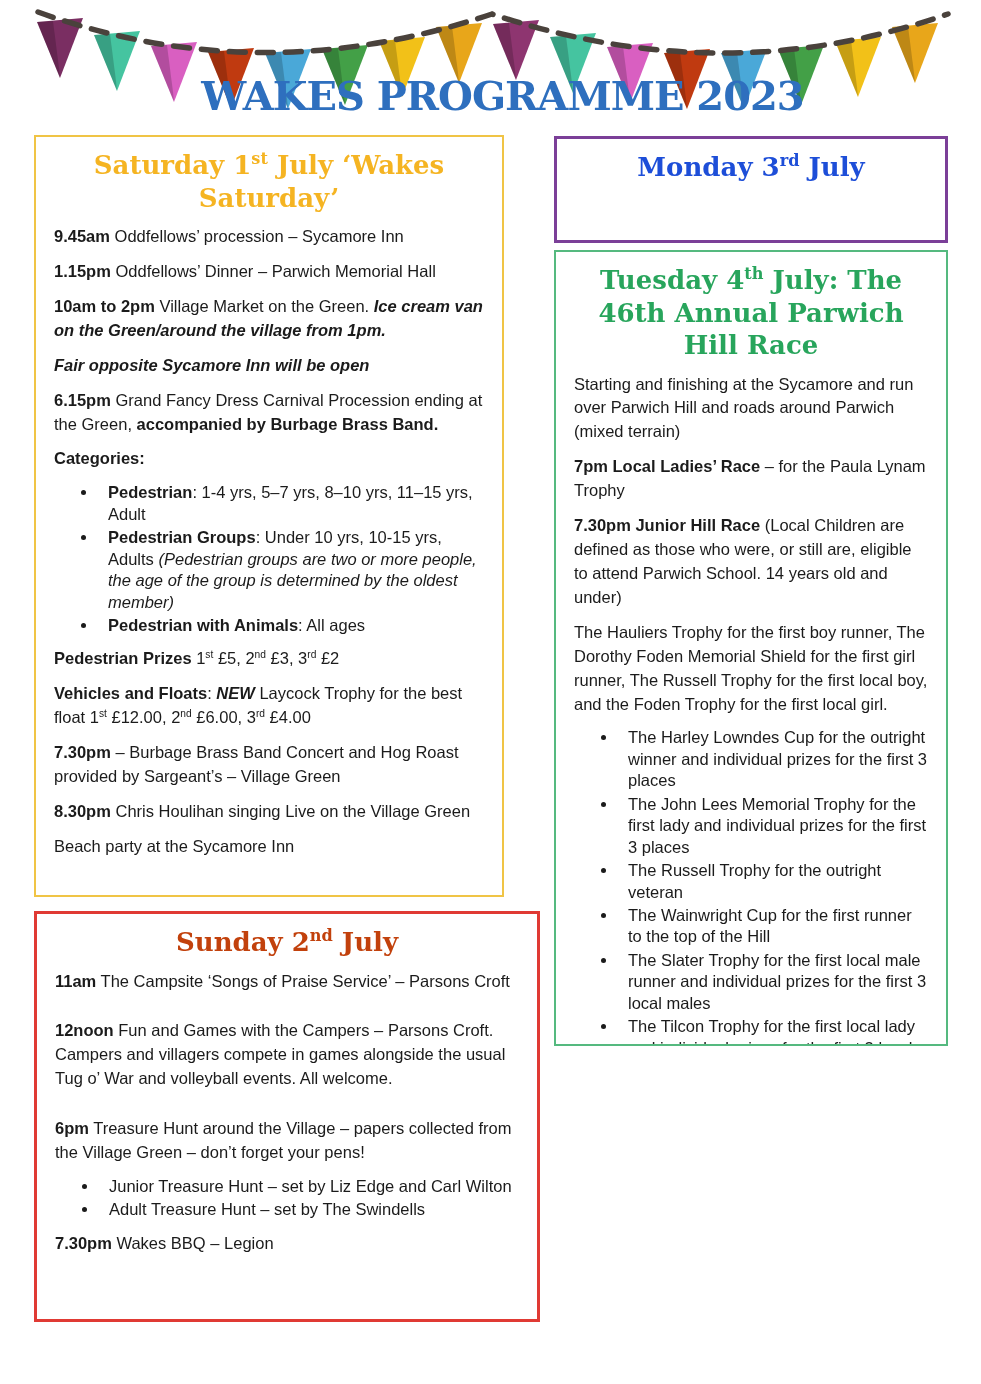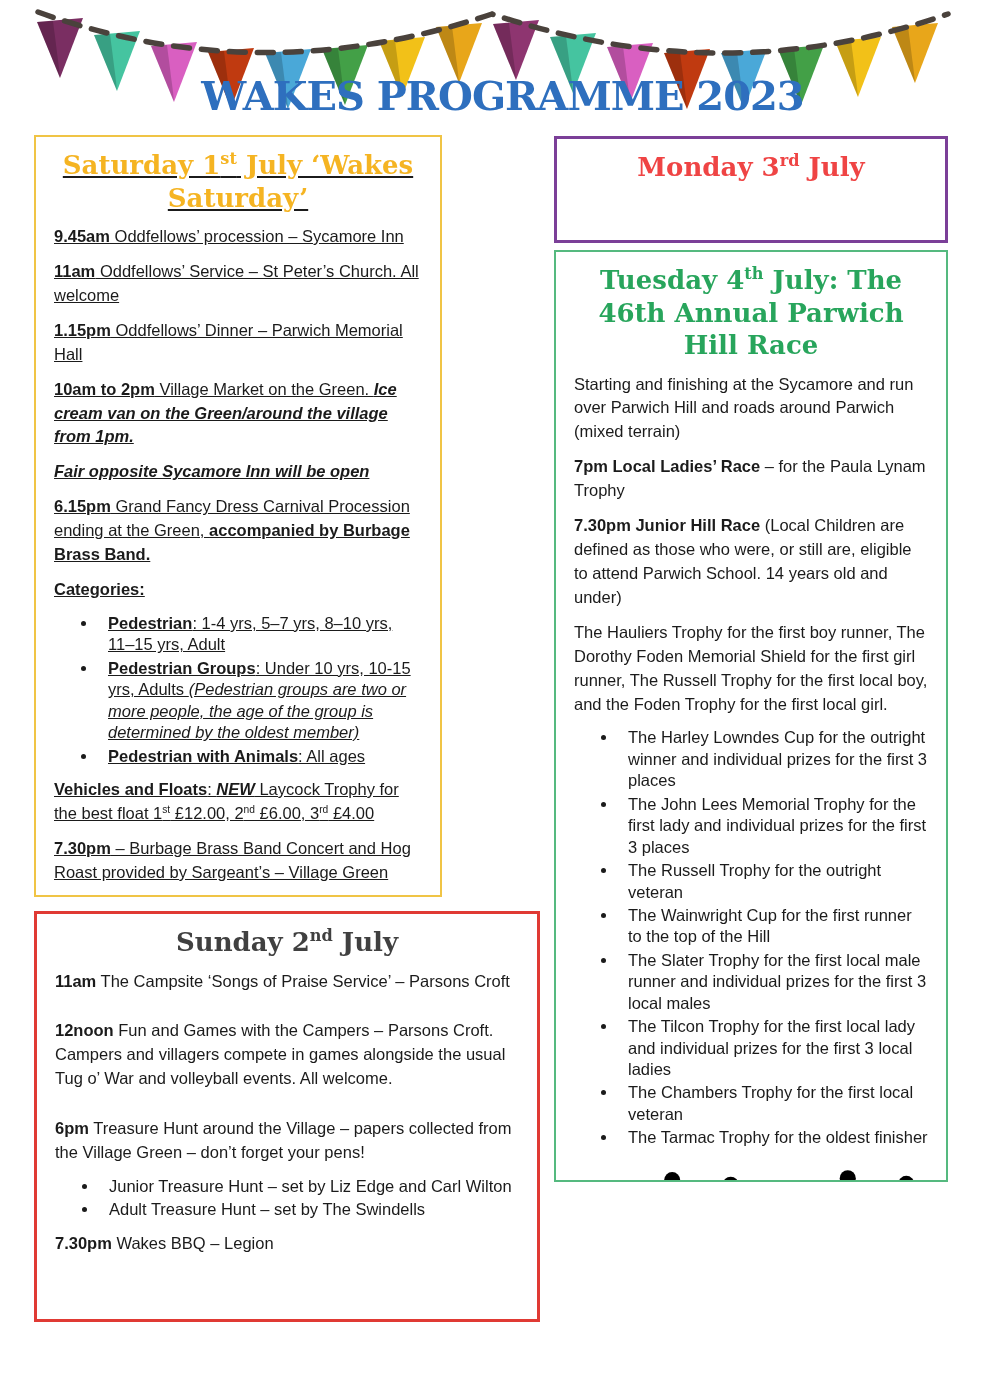--- a/index.html
+++ b/index.html
@@ -25,24 +25,24 @@
     text-align:center;font-size:26px;line-height:1.25;margin:8px 0 10px 0;
   }
   .event-box p{margin:11px 0;}
   .event-box ul{margin:10px 0;padding-left:44px;}
   .event-box li{padding-left:10px;line-height:1.3;margin:2px 0;}
   .seg-b{font-weight:bold;}
   .seg-i{font-style:italic;}
   .seg-bi{font-weight:bold;font-style:italic;}
   sup{font-size:62%;line-height:0;}
   .gap{margin-top:26px !important;}
-  #box-saturday{left:34px;top:135px;width:408px;height:762px;text-decoration:underline;}
+  #box-saturday{left:34px;top:135px;width:470px;height:762px;}
   #box-sunday  {left:34px;top:911px;width:506px;height:411px;border-width:3px;}
   #box-monday  {left:554px;top:136px;width:394px;height:107px;border-width:3px;}
-  #box-tuesday {left:554px;top:250px;width:394px;height:932px;}
+  #box-tuesday {left:554px;top:250px;width:394px;height:796px;}
   #runners{display:block;width:100%;height:112px;margin-top:10px;}
 </style>
 </head>
 <body>
 
 <div id="page">
 
   <svg id="bunting" viewBox="0 0 981 118" xmlns="http://www.w3.org/2000/svg">
     <g id="flag-layer">
         <polygon points="37,22 83,18 60,78" fill="#7a2e62"></polygon>
@@ -80,54 +80,54 @@
       </g>
     <path id="bunting-line" d="M 38,12 Q 260,92 492,14 Q 725,92 948,14" fill="none" stroke-width="5.5" stroke-linecap="round" stroke-dasharray="16 12" stroke="#4a423c"></path>
   </svg>
 
   <div id="page-title" style="color: rgb(46, 111, 190);">WAKES PROGRAMME 2023</div>
 
   <div id="box-saturday" class="event-box" style="border-color: rgb(240, 196, 69);">
     <h2 style="color: rgb(245, 180, 34);"><span>Saturday 1</span><sup>st</sup><span> July ‘Wakes Saturday’</span></h2>
     <div class="box-body">
         <p><span class="seg-b">9.45am</span><span> Oddfellows’ procession – Sycamore Inn</span></p>
-        <p><span class="seg-b">11am</span><span> Oddfellows’ Service – St Peter’s Church. All welcome</span></p>
         <p><span class="seg-b">1.15pm</span><span> Oddfellows’ Dinner – Parwich Memorial Hall</span></p>
         <p><span class="seg-b">10am to 2pm</span><span> Village Market on the Green. </span><span class="seg-bi">Ice cream van on the Green/around the village from 1pm.</span></p>
         <p><span class="seg-bi">Fair opposite Sycamore Inn will be open</span></p>
         <p><span class="seg-b">6.15pm</span><span> Grand Fancy Dress Carnival Procession ending at the Green, </span><span class="seg-b">accompanied by Burbage Brass Band.</span></p>
         <p><span class="seg-b">Categories:</span></p>
         <ul>
           <li><span class="seg-b">Pedestrian</span><span>: 1-4 yrs, 5–7 yrs, 8–10 yrs, 11–15 yrs, Adult</span></li>
           <li><span class="seg-b">Pedestrian Groups</span><span>: Under 10 yrs, 10-15 yrs, Adults </span><span class="seg-i">(Pedestrian groups are two or more people, the age of the group is determined by the oldest member)</span></li>
           <li><span class="seg-b">Pedestrian with Animals</span><span>: All ages</span></li>
         </ul>
+        <p><span class="seg-b">Pedestrian Prizes</span><span> 1</span><sup>st</sup><span> £5, 2</span><sup>nd</sup><span> £3, 3</span><sup>rd</sup><span> £2</span></p>
         <p><span class="seg-b">Vehicles and Floats</span><span>: </span><span class="seg-bi">NEW</span><span> Laycock Trophy for the best float 1</span><sup>st</sup><span> £12.00, 2</span><sup>nd</sup><span> £6.00, 3</span><sup>rd</sup><span> £4.00</span></p>
         <p><span class="seg-b">7.30pm</span><span> – Burbage Brass Band Concert and Hog Roast provided by Sargeant’s – Village Green</span></p>
         <p><span class="seg-b">8.30pm</span><span> Chris Houlihan singing Live on the Village Green</span></p>
         <p><span>Beach party at the Sycamore Inn</span></p>
       </div>
   </div>
 
   <div id="box-sunday" class="event-box" style="border-color: rgb(224, 58, 52);">
-    <h2 style="color: #404040;"><span>Sunday 2</span><sup>nd</sup><span> July</span></h2>
+    <h2 style="color: #c2410c;"><span>Sunday 2</span><sup>nd</sup><span> July</span></h2>
     <div class="box-body">
         <p><span class="seg-b">11am</span><span> The Campsite ‘Songs of Praise Service’ – Parsons Croft</span></p>
         <p class="gap"><span class="seg-b">12noon</span><span> Fun and Games with the Campers – Parsons Croft. Campers and villagers compete in games alongside the usual Tug o’ War and volleyball events. All welcome.</span></p>
         <p class="gap"><span class="seg-b">6pm</span><span> Treasure Hunt around the Village – papers collected from the Village Green – don’t forget your pens!</span></p>
         <ul>
           <li><span>Junior Treasure Hunt – set by Liz Edge and Carl Wilton</span></li>
           <li><span>Adult Treasure Hunt – set by The Swindells</span></li>
         </ul>
         <p><span class="seg-b">7.30pm</span><span> Wakes BBQ – Legion</span></p>
       </div>
   </div>
 
   <div id="box-monday" class="event-box" style="border-color: rgb(123, 63, 152);">
-    <h2 style="color: #ef4444;"><span>Monday 3</span><sup>rd</sup><span> July</span></h2>
+    <h2 style="color: #1d4ed8;"><span>Monday 3</span><sup>rd</sup><span> July</span></h2>
   </div>
 
   <div id="box-tuesday" class="event-box" style="border-color: rgb(85, 185, 127);">
     <h2 style="color: rgb(40, 165, 92);"><span>Tuesday 4</span><sup>th</sup><span> July: The 46th Annual Parwich Hill Race</span></h2>
     <div class="box-body">
         <p><span>Starting and finishing at the Sycamore and run over Parwich Hill and roads around Parwich (mixed terrain)</span></p>
         <p><span class="seg-b">7pm Local Ladies’ Race</span><span> – for the Paula Lynam Trophy</span></p>
         <p><span class="seg-b">7.30pm Junior Hill Race</span><span> (Local Children are defined as those who were, or still are, eligible to attend Parwich School. 14 years old and under)</span></p>
         <p><span>The Hauliers Trophy for the first boy runner, The Dorothy Foden Memorial Shield for the first girl runner, The Russell Trophy for the first local boy, and the Foden Trophy for the first local girl.</span></p>
         <ul>

